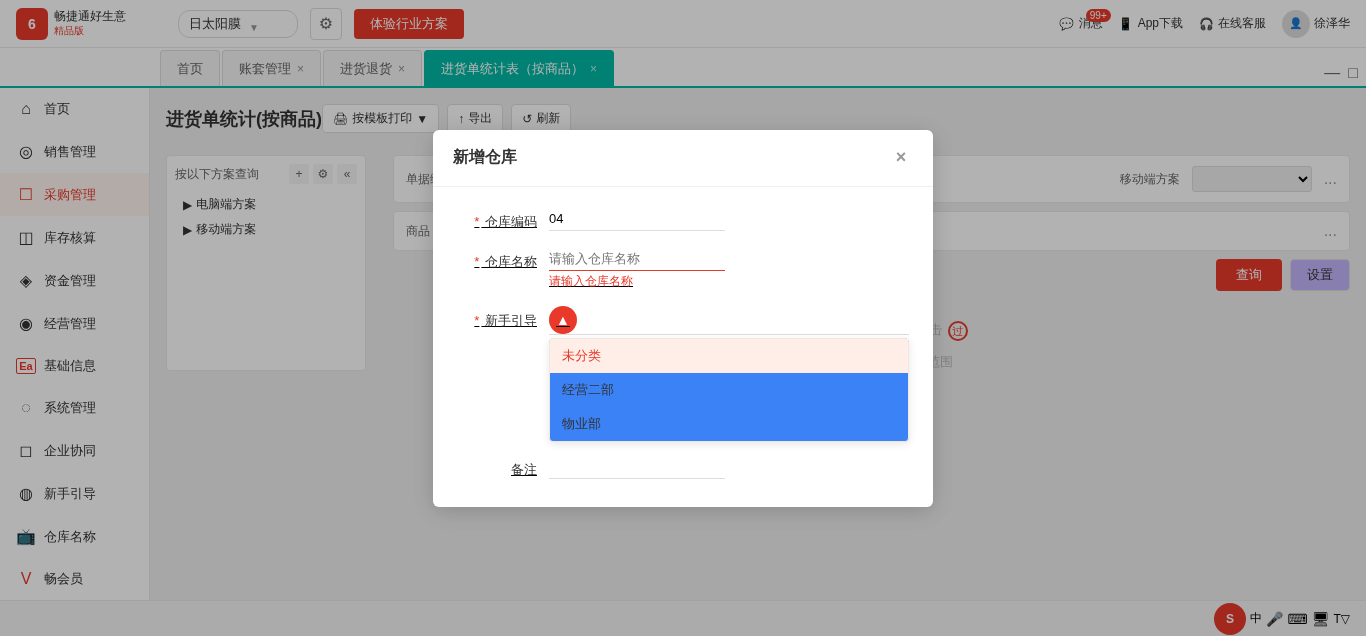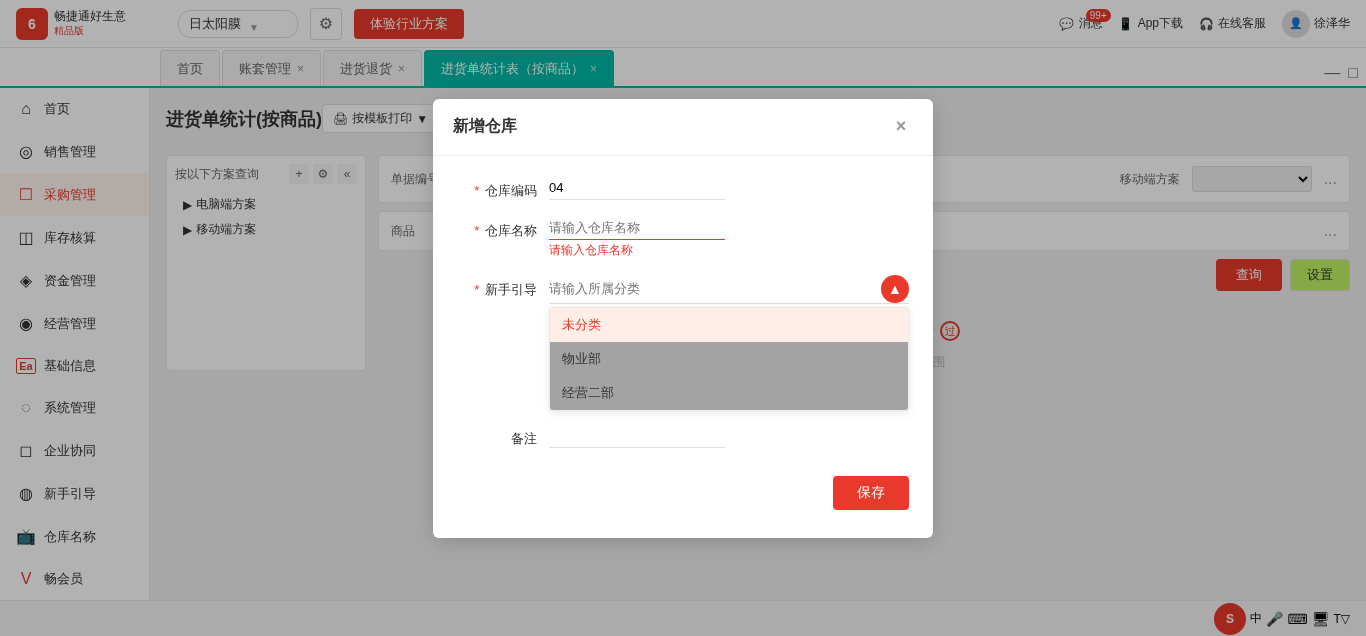--- a/index.html
+++ b/index.html
@@ -123,21 +123,21 @@
       margin-bottom: 12px; justify-content: flex-end;
     }
     .toolbar-btn {
       display: flex; align-items: center; gap: 4px;
       padding: 5px 10px; border: 1px solid #ddd; border-radius: 4px;
       background: #fff; cursor: pointer; font-size: 12px; color: #333;
     }
 
     
     .filter-panel {
-      display: flex; gap: 12px;
+      display: flex; gap: 27px;
     }
     .filter-left {
       width: 200px; background: #fff; border: 1px solid #e8e8e8; border-radius: 4px; padding: 8px; flex-shrink: 0;
     }
     .filter-header {
       display: flex; align-items: center; justify-content: space-between;
       font-size: 12px; color: #666; margin-bottom: 8px;
     }
     .filter-actions { display: flex; gap: 4px; }
     .filter-action { width: 20px; height: 20px; border-radius: 3px; background: #f5f5f5; display: flex; align-items: center; justify-content: center; cursor: pointer; font-size: 12px; }
@@ -155,21 +155,21 @@
     }
     .filter-label { color: #666; white-space: nowrap; }
     .filter-select {
       flex: 1; padding: 4px; border: 1px solid #ddd; border-radius: 3px; font-size: 12px;
     }
 
     .action-btns {
       display: flex; gap: 8px; justify-content: flex-end; margin-top: 8px;
     }
     .btn-primary { background: #e8392a; color: #fff; border: none; padding: 6px 20px; border-radius: 4px; cursor: pointer; font-size: 13px; }
-    .btn-default { background: #bef264; color: #333; border: 1px solid #ddd; padding: 6px 16px; border-radius: 4px; cursor: pointer; font-size: 13px; }
+    .btn-default { background: #c4b5fd; color: #333; border: 1px solid #ddd; padding: 6px 16px; border-radius: 4px; cursor: pointer; font-size: 13px; }
 
     
     .overlay {
       position: fixed; top: 0; left: 0; right: 0; bottom: 0;
       background: rgba(0,0,0,0.3);
       z-index: 100;
       display: flex; align-items: center; justify-content: center;
     }
 
     
@@ -189,21 +189,21 @@
       font-size: 16px; font-weight: bold; color: #333;
     }
     .modal-close {
       font-size: 18px; cursor: pointer; color: #999;
       width: 24px; height: 24px; display: flex; align-items: center; justify-content: center;
     }
     .modal-body {
       padding: 20px 24px 0;
     }
     .form-row {
-      display: flex; align-items: flex-start; margin-bottom: 16px;
+      display: flex; align-items: flex-start; margin-bottom: 16px; text-decoration: underline;
     }
     .form-label {
       width: 80px; font-size: 13px; color: #333; padding-top: 6px; text-align: right; margin-right: 12px;
       flex-shrink: 0;
     }
     .form-label .required { color: #e8392a; margin-right: 2px; }
     .form-control {
       flex: 1; border: none; border-bottom: 1px solid #ddd; outline: none;
       font-size: 13px; padding: 4px 0;
     }
@@ -222,21 +222,21 @@
       font-size: 13px; padding: 4px 0;
     }
     .dropdown-arrow {
       width: 28px; height: 28px;
       background: #e8392a; border-radius: 50%;
       display: flex; align-items: center; justify-content: center;
       cursor: pointer; color: #fff; font-size: 14px;
     }
     .dropdown-list {
       position: absolute; top: 32px; left: 0; right: 0;
-      background: #a3a3a3; border: 1px solid #f0e8e0;
+      background: #3b82f6; border: 1px solid #f0e8e0;
       border-radius: 4px; z-index: 200;
       box-shadow: 0 2px 8px rgba(0,0,0,0.1);
     }
     .dropdown-option {
       padding: 8px 12px; font-size: 13px; cursor: pointer; color: #333;
     }
     .dropdown-option.selected { background: #ffeee8; color: #e8392a; }
 
     
     .notes-input {
@@ -496,43 +496,39 @@
         </div>
       </div>
 
       <div class="form-row">
         <div class="form-label">
           <span class="required">*</span>
           <span>新手引导</span>
         </div>
         <div class="dropdown-wrap">
           <div class="dropdown-input-row">
-            <input class="dropdown-input" type="text" placeholder="请输入所属分类" style="">
             <div class="dropdown-arrow">▲</div>
           </div>
           <div class="dropdown-list">
             <div class="dropdown-option selected">未分类</div>
+            <div class="dropdown-option">经营二部</div>
             <div class="dropdown-option">物业部</div>
-            <div class="dropdown-option">经营二部</div>
           </div>
         </div>
       </div>
 
       <div class="form-row" style="margin-top:120px;">
         <div class="form-label">
           <span>备注</span>
         </div>
         <div class="form-field-wrap">
           <input class="notes-input" type="text" style="">
         </div>
       </div>
 
-    </div>
-    <div class="modal-footer-partial">
-      <button class="save-btn">保存</button>
     </div>
   </div>
 </div>
 
 <div class="status-bar" style="position:fixed;bottom:0;left:0;right:0;">
   <div style="display:flex;align-items:center;gap:4px;">
     <div style="width:32px;height:32px;background:#e8392a;border-radius:50%;display:flex;align-items:center;justify-content:center;color:#fff;font-size:12px;font-weight:bold;">S</div>
     <span style="font-size:12px;cursor:pointer;">中</span>
     <span style="font-size:14px;cursor:pointer;">🎤</span>
     <span style="font-size:14px;cursor:pointer;">⌨</span>

